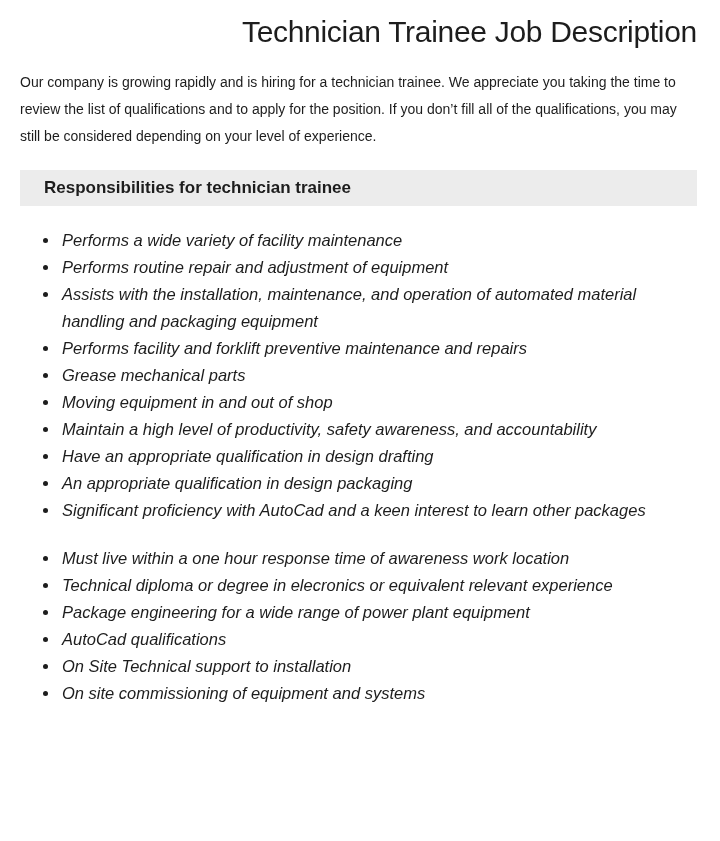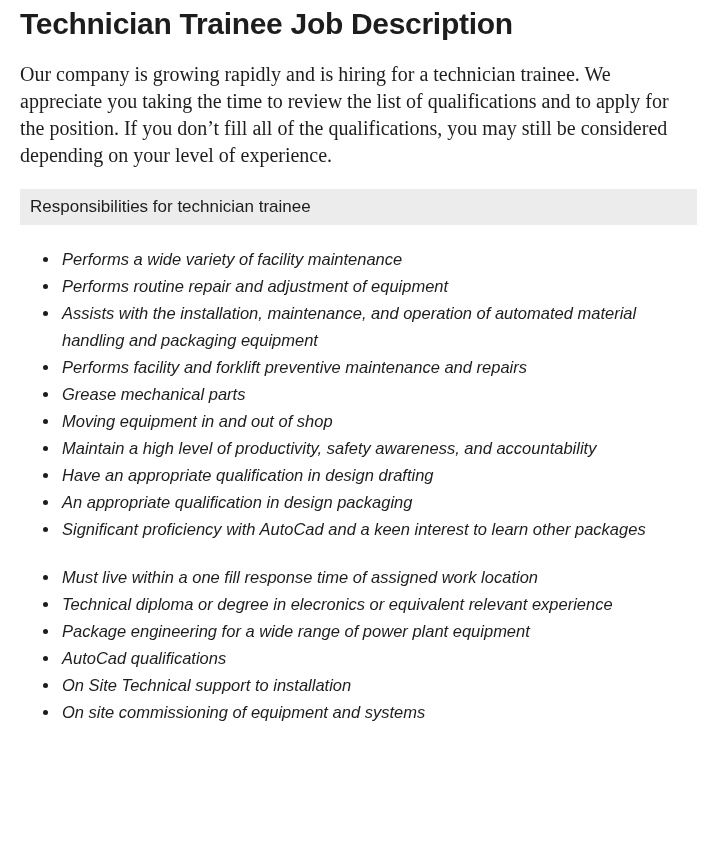--- a/index.html
+++ b/index.html
@@ -13,40 +13,39 @@
     color: #1d1d1d;
   }
   .page {
     box-sizing: border-box;
     width: 720px;
     height: 841px;
     padding: 0 23px 0 20px;
   }
   .page-title {
     font-size: 30px;
-    font-weight: 700;
+    font-weight: 400;
     letter-spacing: -0.3px;
-    text-align: left;
-    margin: 8px 0 0 0;
+    text-align: right;
+    margin: 16px 0 0 0;
     line-height: 32px;
   }
   .intro {
-    font-size: 20px;
+    font-size: 14px;
     line-height: 27px;
     margin: 21px 0 0 0;
-    font-family: Liberation Serif, serif;
   }
   .section-header {
     background: #ececec;
     height: 36px;
     line-height: 36px;
-    padding-left: 10px;
+    padding-left: 24px;
     margin-top: 20px;
     font-size: 17px;
-    font-weight: 400;
+    font-weight: 700;
     white-space: nowrap;
     overflow: hidden;
   }
   .bullet-list {
     margin: 21px 0 0 0;
     padding: 0 0 0 40px;
     font-size: 16.5px;
     line-height: 27px;
     list-style: disc outside;
   }
@@ -76,21 +75,21 @@
     <li>Grease mechanical parts</li>
     <li>Moving equipment in and out of shop</li>
     <li>Maintain a high level of productivity, safety awareness, and accountability</li>
     <li>Have an appropriate qualification in design drafting</li>
     <li>An appropriate qualification in design packaging</li>
     <li>Significant proficiency with AutoCad and a keen interest to learn other packages</li>
   </ul>
 
 
   <ul class="bullet-list">
-    <li>Must live within a one fill response time of assigned work location</li>
+    <li>Must live within a one hour response time of awareness work location</li>
     <li>Technical diploma or degree in elecronics or equivalent relevant experience</li>
     <li>Package engineering for a wide range of power plant equipment</li>
     <li>AutoCad qualifications</li>
     <li>On Site Technical support to installation</li>
     <li>On site commissioning of equipment and systems</li>
   </ul>
 
 </div>
 
 </body></html>

